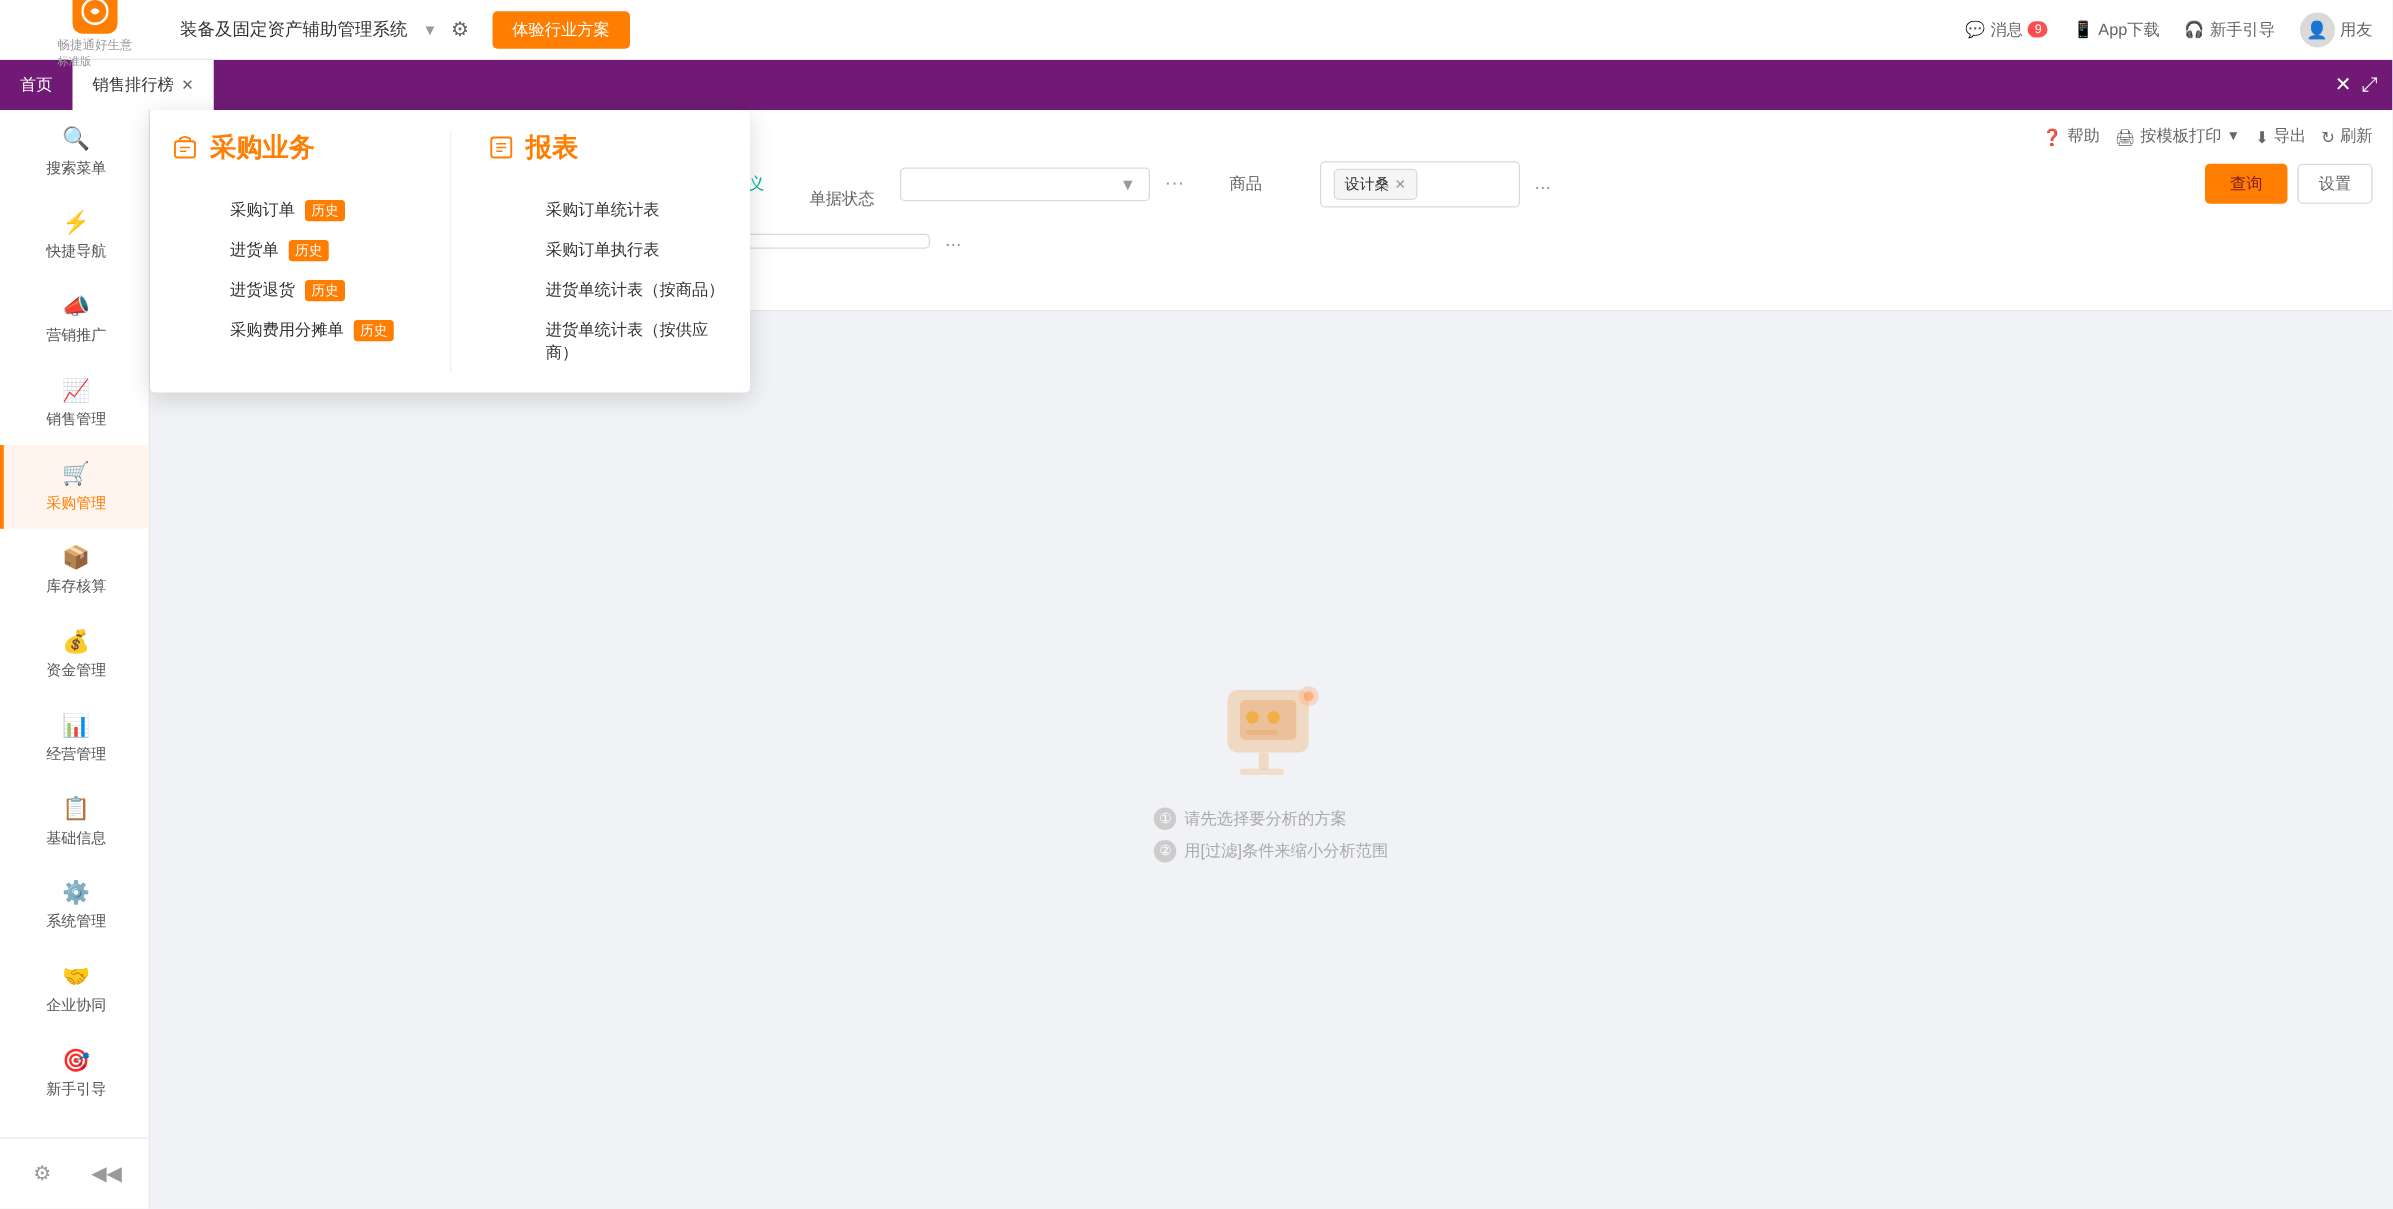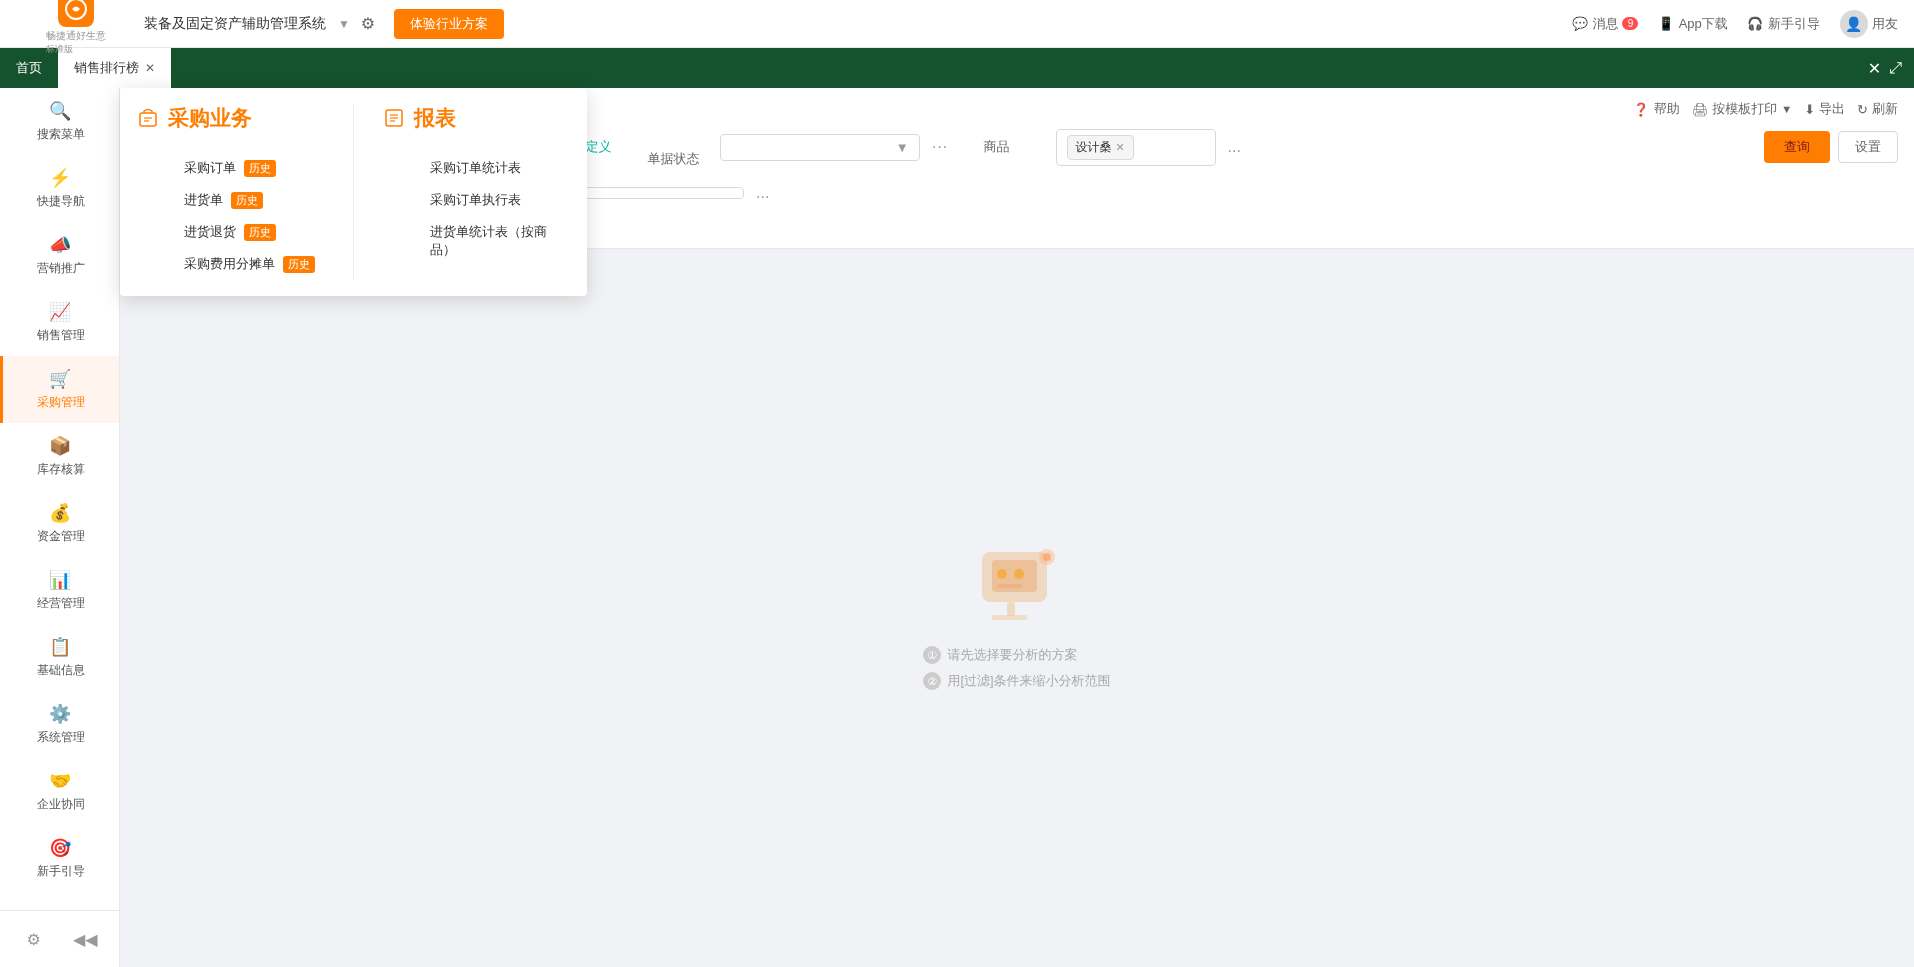--- a/index.html
+++ b/index.html
@@ -58,21 +58,21 @@
       font-size: 10px; padding: 1px 5px; min-width: 16px; text-align: center;
     }
     .user-avatar {
       width: 28px; height: 28px; background: #d9d9d9; border-radius: 50%;
       display: flex; align-items: center; justify-content: center; color: #666;
     }
 
     
     .tab-bar {
       height: 40px;
-      background: #14532d;
+      background: #701a75;
       display: flex; align-items: center;
       padding: 0 0;
       position: relative; z-index: 99;
     }
     .tab-item {
       height: 40px; display: flex; align-items: center;
       padding: 0 16px; cursor: pointer; color: white;
       font-size: 13px; position: relative;
     }
     .tab-item.active {
@@ -518,15 +518,18 @@
       </div>
       <div class="dropdown-item">
         <span>采购订单统计表</span>
       </div>
       <div class="dropdown-item">
         <span>采购订单执行表</span>
       </div>
       <div class="dropdown-item">
         <span>进货单统计表（按商品）</span>
       </div>
+      <div class="dropdown-item">
+        <span>进货单统计表（按供应商）</span>
+      </div>
     </div>
   </div>
 </div>
 
 </body></html>

